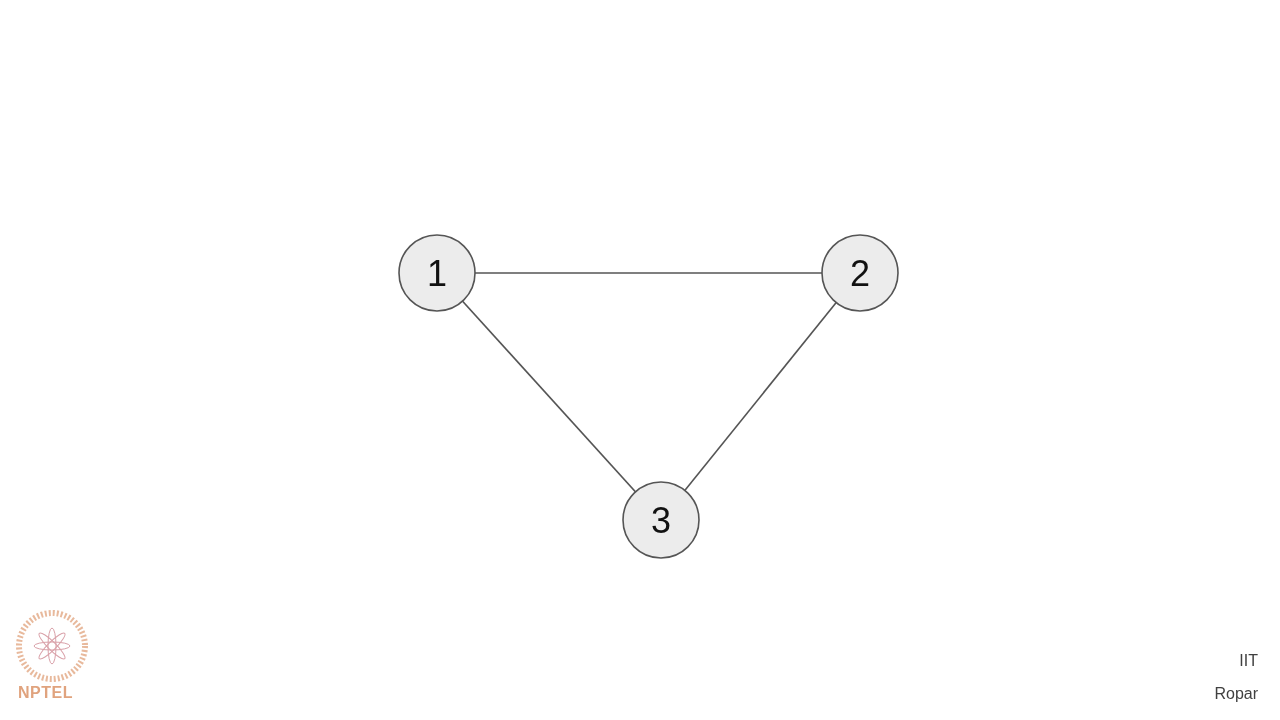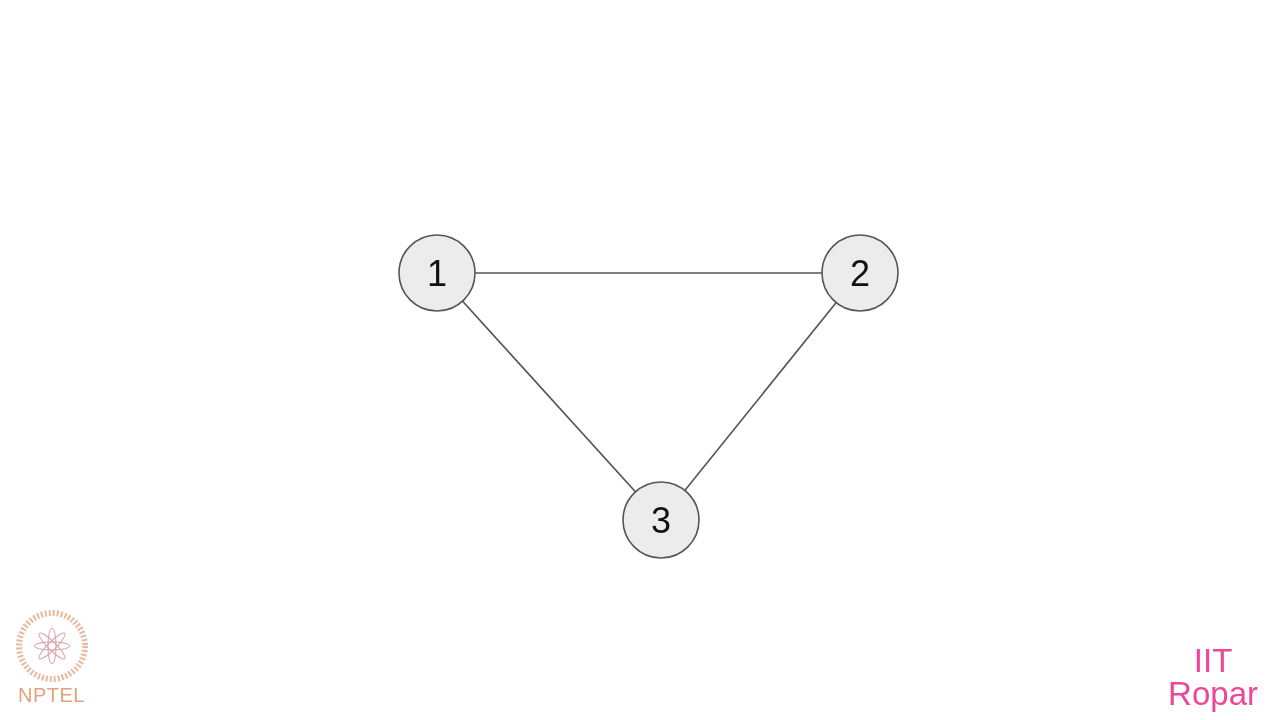--- a/index.html
+++ b/index.html
@@ -1,21 +1,21 @@
 <!DOCTYPE html>
 <html><head>
 <meta charset="utf-8">
 <style>
   html, body { margin:0; padding:0; }
   body { width:1280px; height:720px; background:#ffffff; position:relative; overflow:hidden; font-family:"Liberation Sans", sans-serif; }
   #graph { position:absolute; left:0; top:0; }
   .node-label { font-family:"Liberation Sans", sans-serif; font-size:36px; fill:#111; }
   .logo { position:absolute; left:14px; top:608px; width:76px; }
-  .logo-text { position:absolute; left:18px; top:684px; font-size:20px; font-weight:normal; color:#e0a37e; letter-spacing:0.5px; }
-  .inst { position:absolute; right:22px; top:644px; text-align:center; color:#ec4899; font-size:33px; line-height:33px; }
+  .logo-text { position:absolute; left:18px; top:684px; font-size:16px; font-weight:bold; color:#e0a37e; letter-spacing:0.5px; }
+  .inst { position:absolute; right:22px; top:644px; text-align:right; color:#404040; font-size:16px; line-height:33px; }
 </style>
 </head>
 <body>
 
 <svg id="graph" width="1280" height="720">
   <g id="edges">
       <line x1="437" y1="273" x2="860" y2="273" stroke="#555555" stroke-width="1.6"></line>
       <line x1="437" y1="273" x2="661" y2="520" stroke="#555555" stroke-width="1.6"></line>
       <line x1="860" y1="273" x2="661" y2="520" stroke="#555555" stroke-width="1.6"></line>
     </g>

